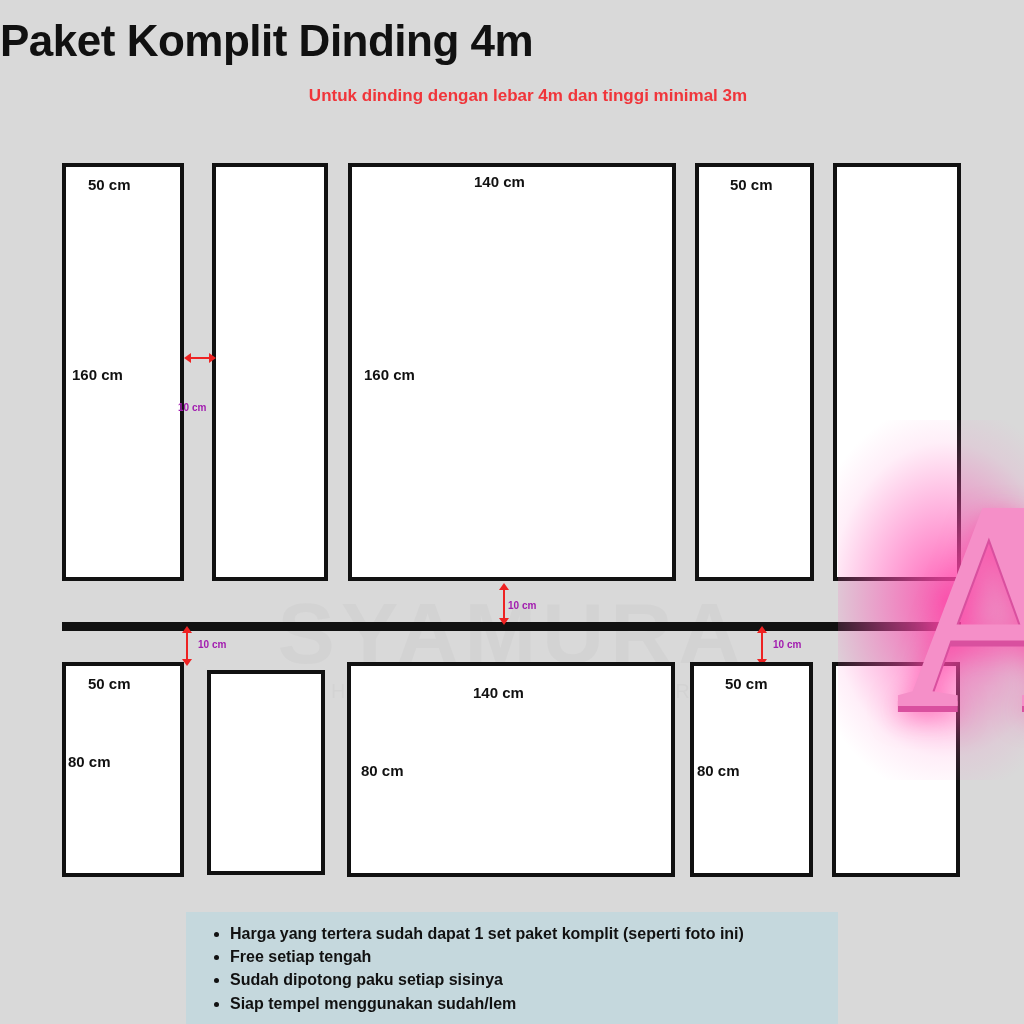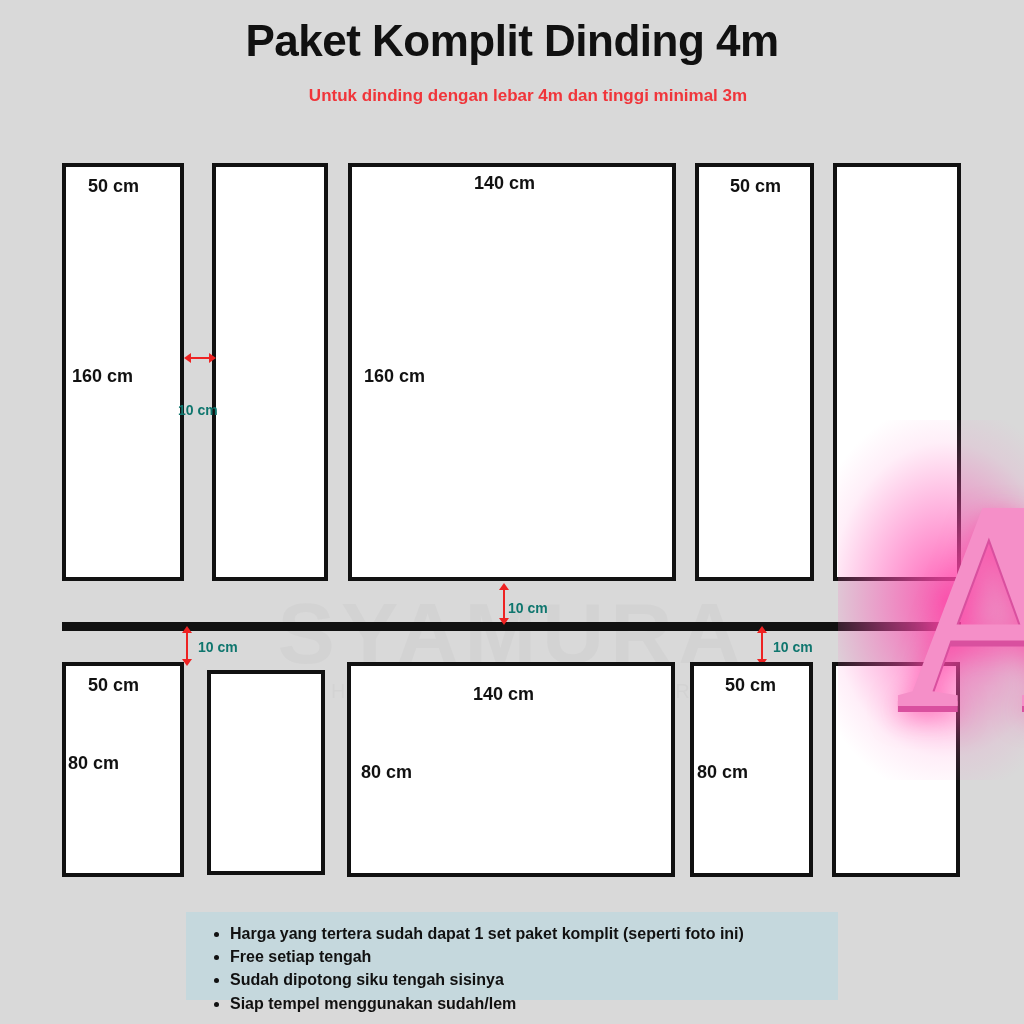--- a/index.html
+++ b/index.html
@@ -7,21 +7,21 @@
     width:1024px;height:1024px;
     background:#d9d9d9;
     font-family:"Liberation Sans", sans-serif;
     position:relative;overflow:hidden;
   }
   .stage{position:absolute;inset:0;}
 
   
   .title{
     position:absolute;top:16px;left:0;width:100%;
-    text-align:center;
+    text-align:left;
     font-size:44px;font-weight:bold;color:#111;
     letter-spacing:-0.5px;
   }
   .subtitle{
     position:absolute;top:86px;left:16px;width:100%;
     text-align:center;
     font-size:17px;font-weight:bold;color:#f0353a;
   }
 
   
@@ -48,32 +48,32 @@
 
   
   .panel{
     position:absolute;
     background:#fff;
     border:4px solid #111;
     box-sizing:border-box;
   }
   .lbl{
     position:absolute;
-    font-size:18px;font-weight:bold;color:#111;
+    font-size:15px;font-weight:bold;color:#111;
     white-space:nowrap;
   }
 
   
   .divider{
     position:absolute;
     background:#111;
     height:9px;
   }
   .dim-txt{
-    position:absolute;font-size:14px;font-weight:bold;color:#0f766e;
+    position:absolute;font-size:10px;font-weight:bold;color:#a21caf;
     white-space:nowrap;
   }
   .arrow-v{
     position:absolute;width:2px;background:#ee2222;
   }
   .arrow-v:before,.arrow-v:after{
     content:"";position:absolute;left:-4px;
     border-left:5px solid transparent;border-right:5px solid transparent;
   }
   .arrow-v:before{top:-6px;border-bottom:7px solid #ee2222;}
@@ -98,21 +98,21 @@
   .logo-a{
     position:absolute;left:895px;top:455px;
     font-size:300px;line-height:1;
     font-weight:bold;color:#f58fc8;
     text-shadow: 0 6px 0 #d9509f, 0 10px 28px rgba(255,60,160,.75);
     font-family:"Liberation Serif", serif;
   }
 
   
   .notes{
-    position:absolute;left:186px;top:912px;width:652px;height:88px;
+    position:absolute;left:186px;top:912px;width:652px;height:112px;
     background:#c5d8dd;
   }
   .notes ul{
     margin:0;padding:10px 0 0 44px;
     list-style:disc;
   }
   .notes li{
     font-size:16px;font-weight:bold;color:#111;line-height:1.45;
   }
 </style>
@@ -183,18 +183,18 @@
 
   <div class="panel" style="left:832px;top:662px;width:128px;height:215px;"></div>
 
   <div class="logo-glow"></div>
   <div class="logo-a">A</div>
 
   <div class="notes">
     <ul>
       <li>Harga yang tertera sudah dapat 1 set paket komplit (seperti foto ini)</li>
       <li>Free setiap tengah</li>
-      <li>Sudah dipotong siku tengah sisinya</li>
+      <li>Sudah dipotong paku setiap sisinya</li>
       <li>Siap tempel menggunakan sudah/lem</li>
     </ul>
   </div>
 
 </div>
 
 </body></html>

